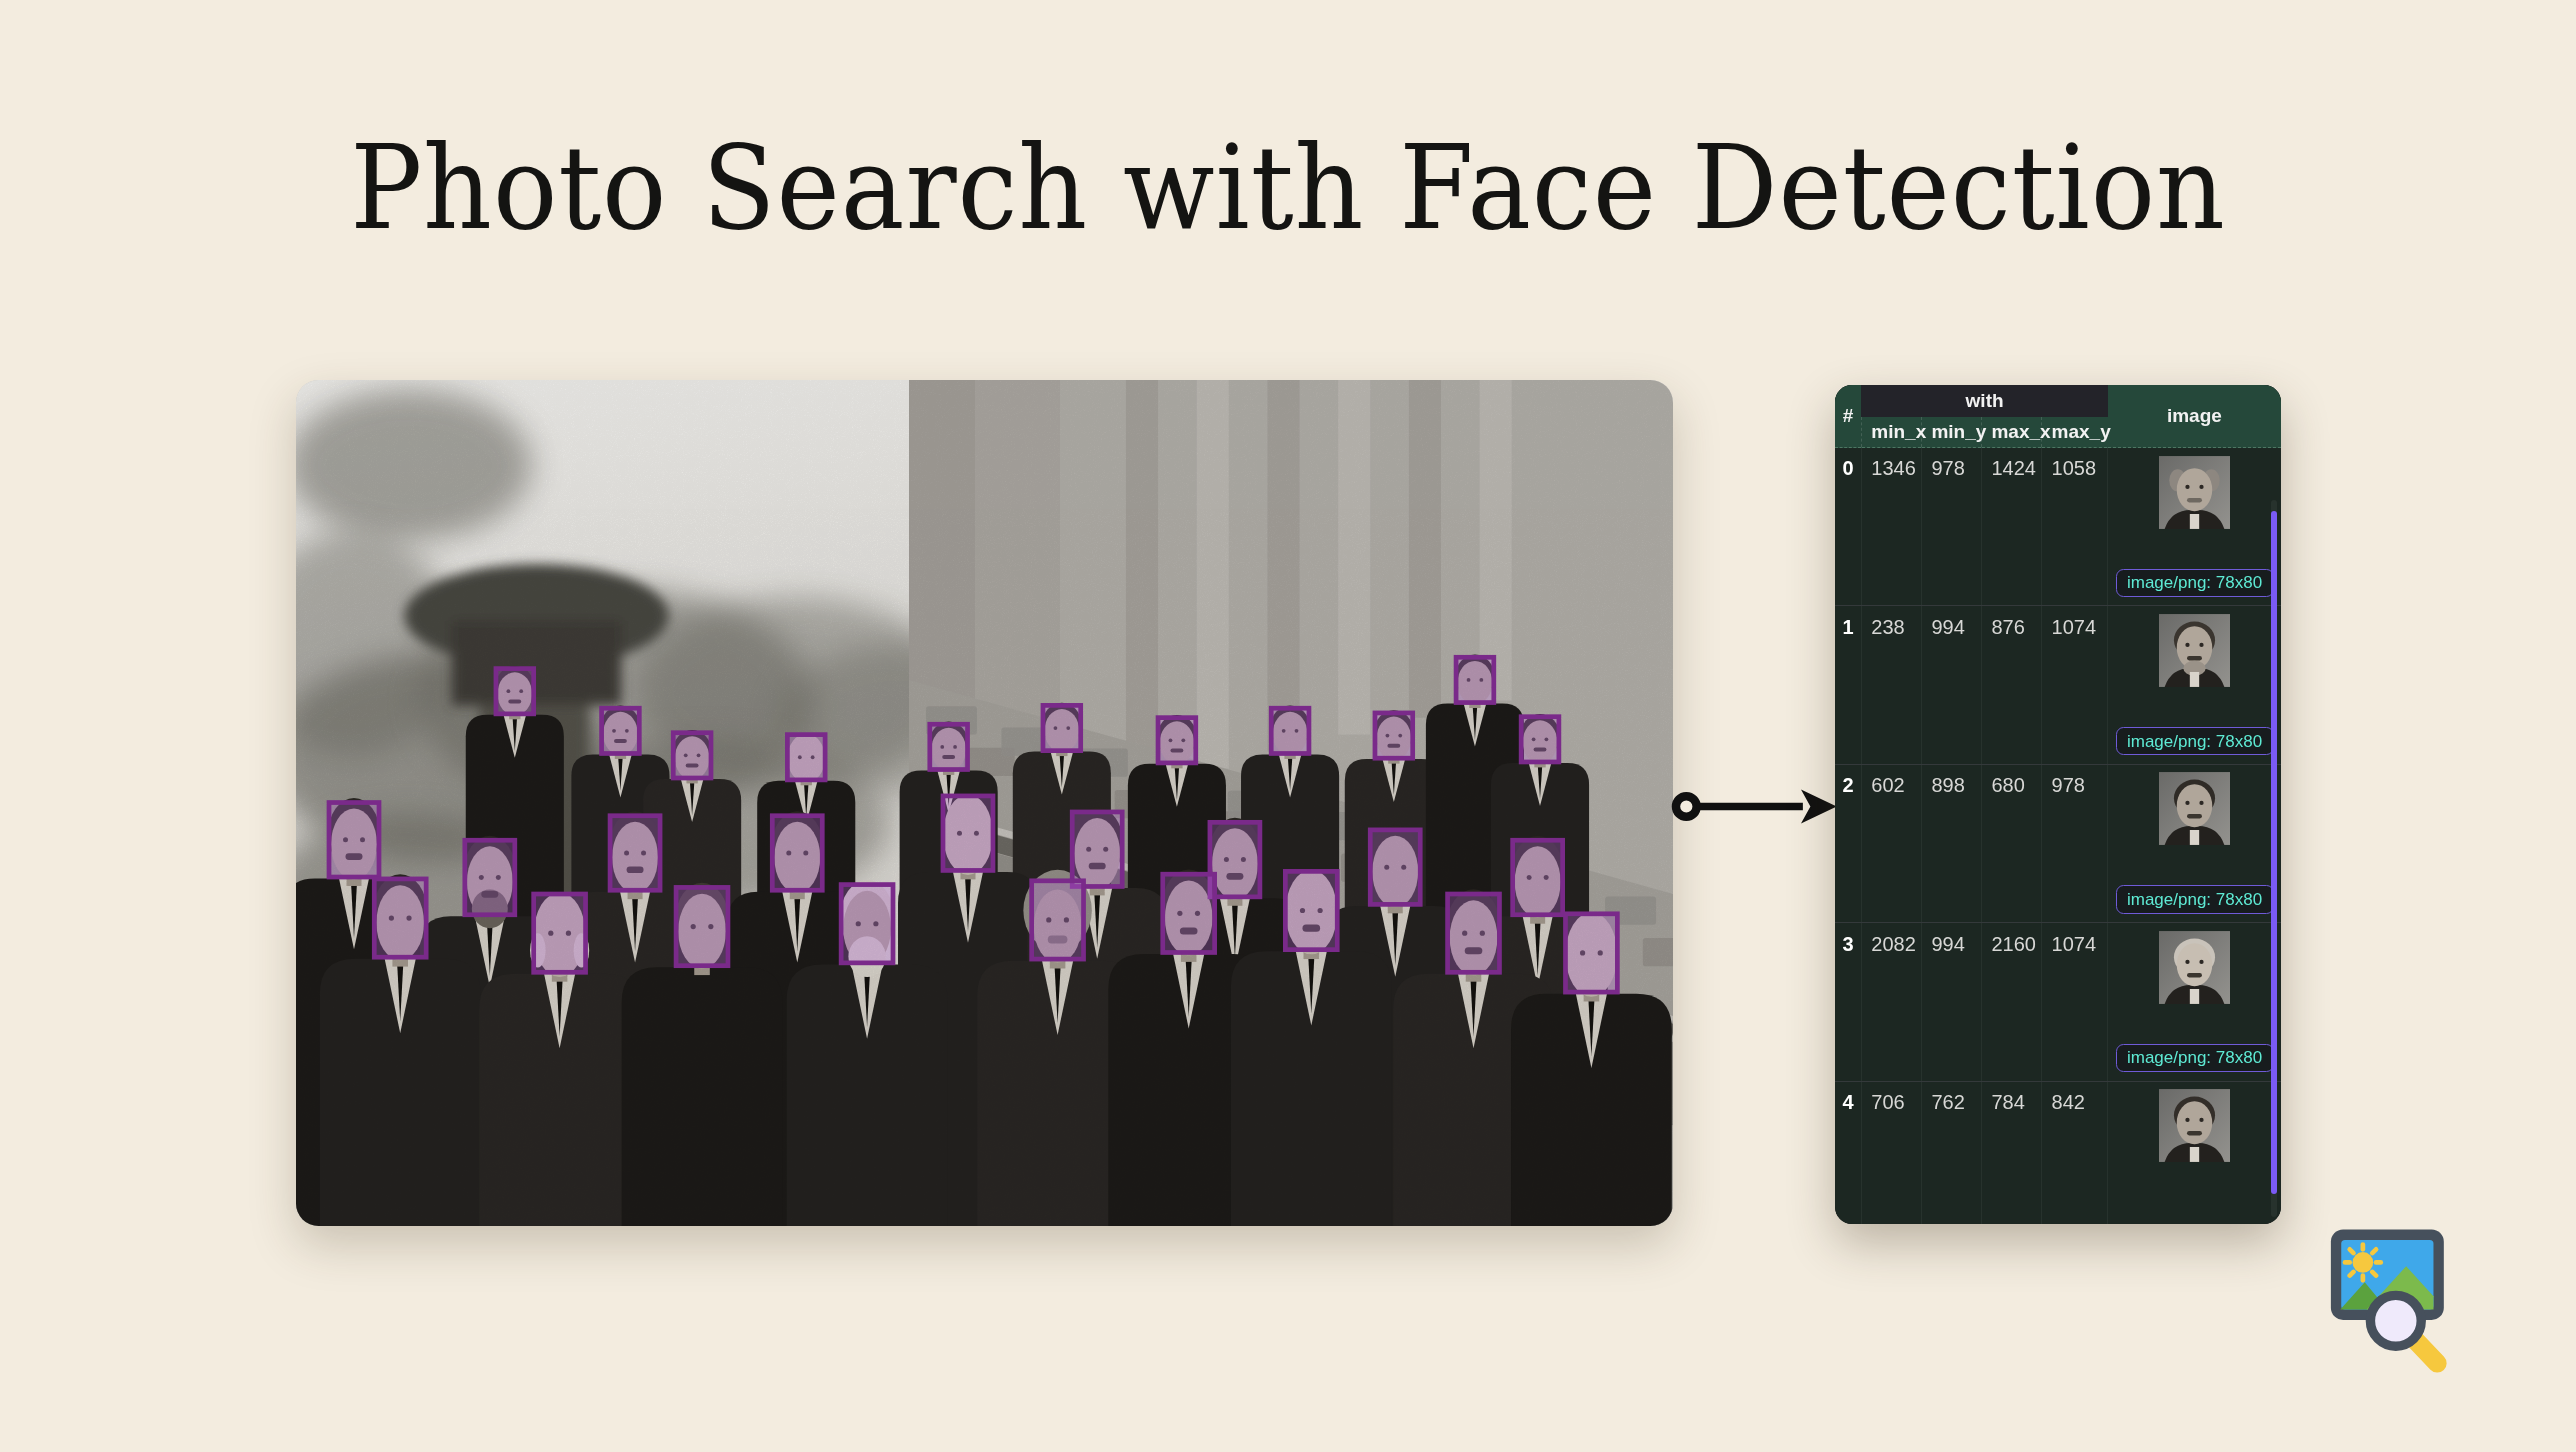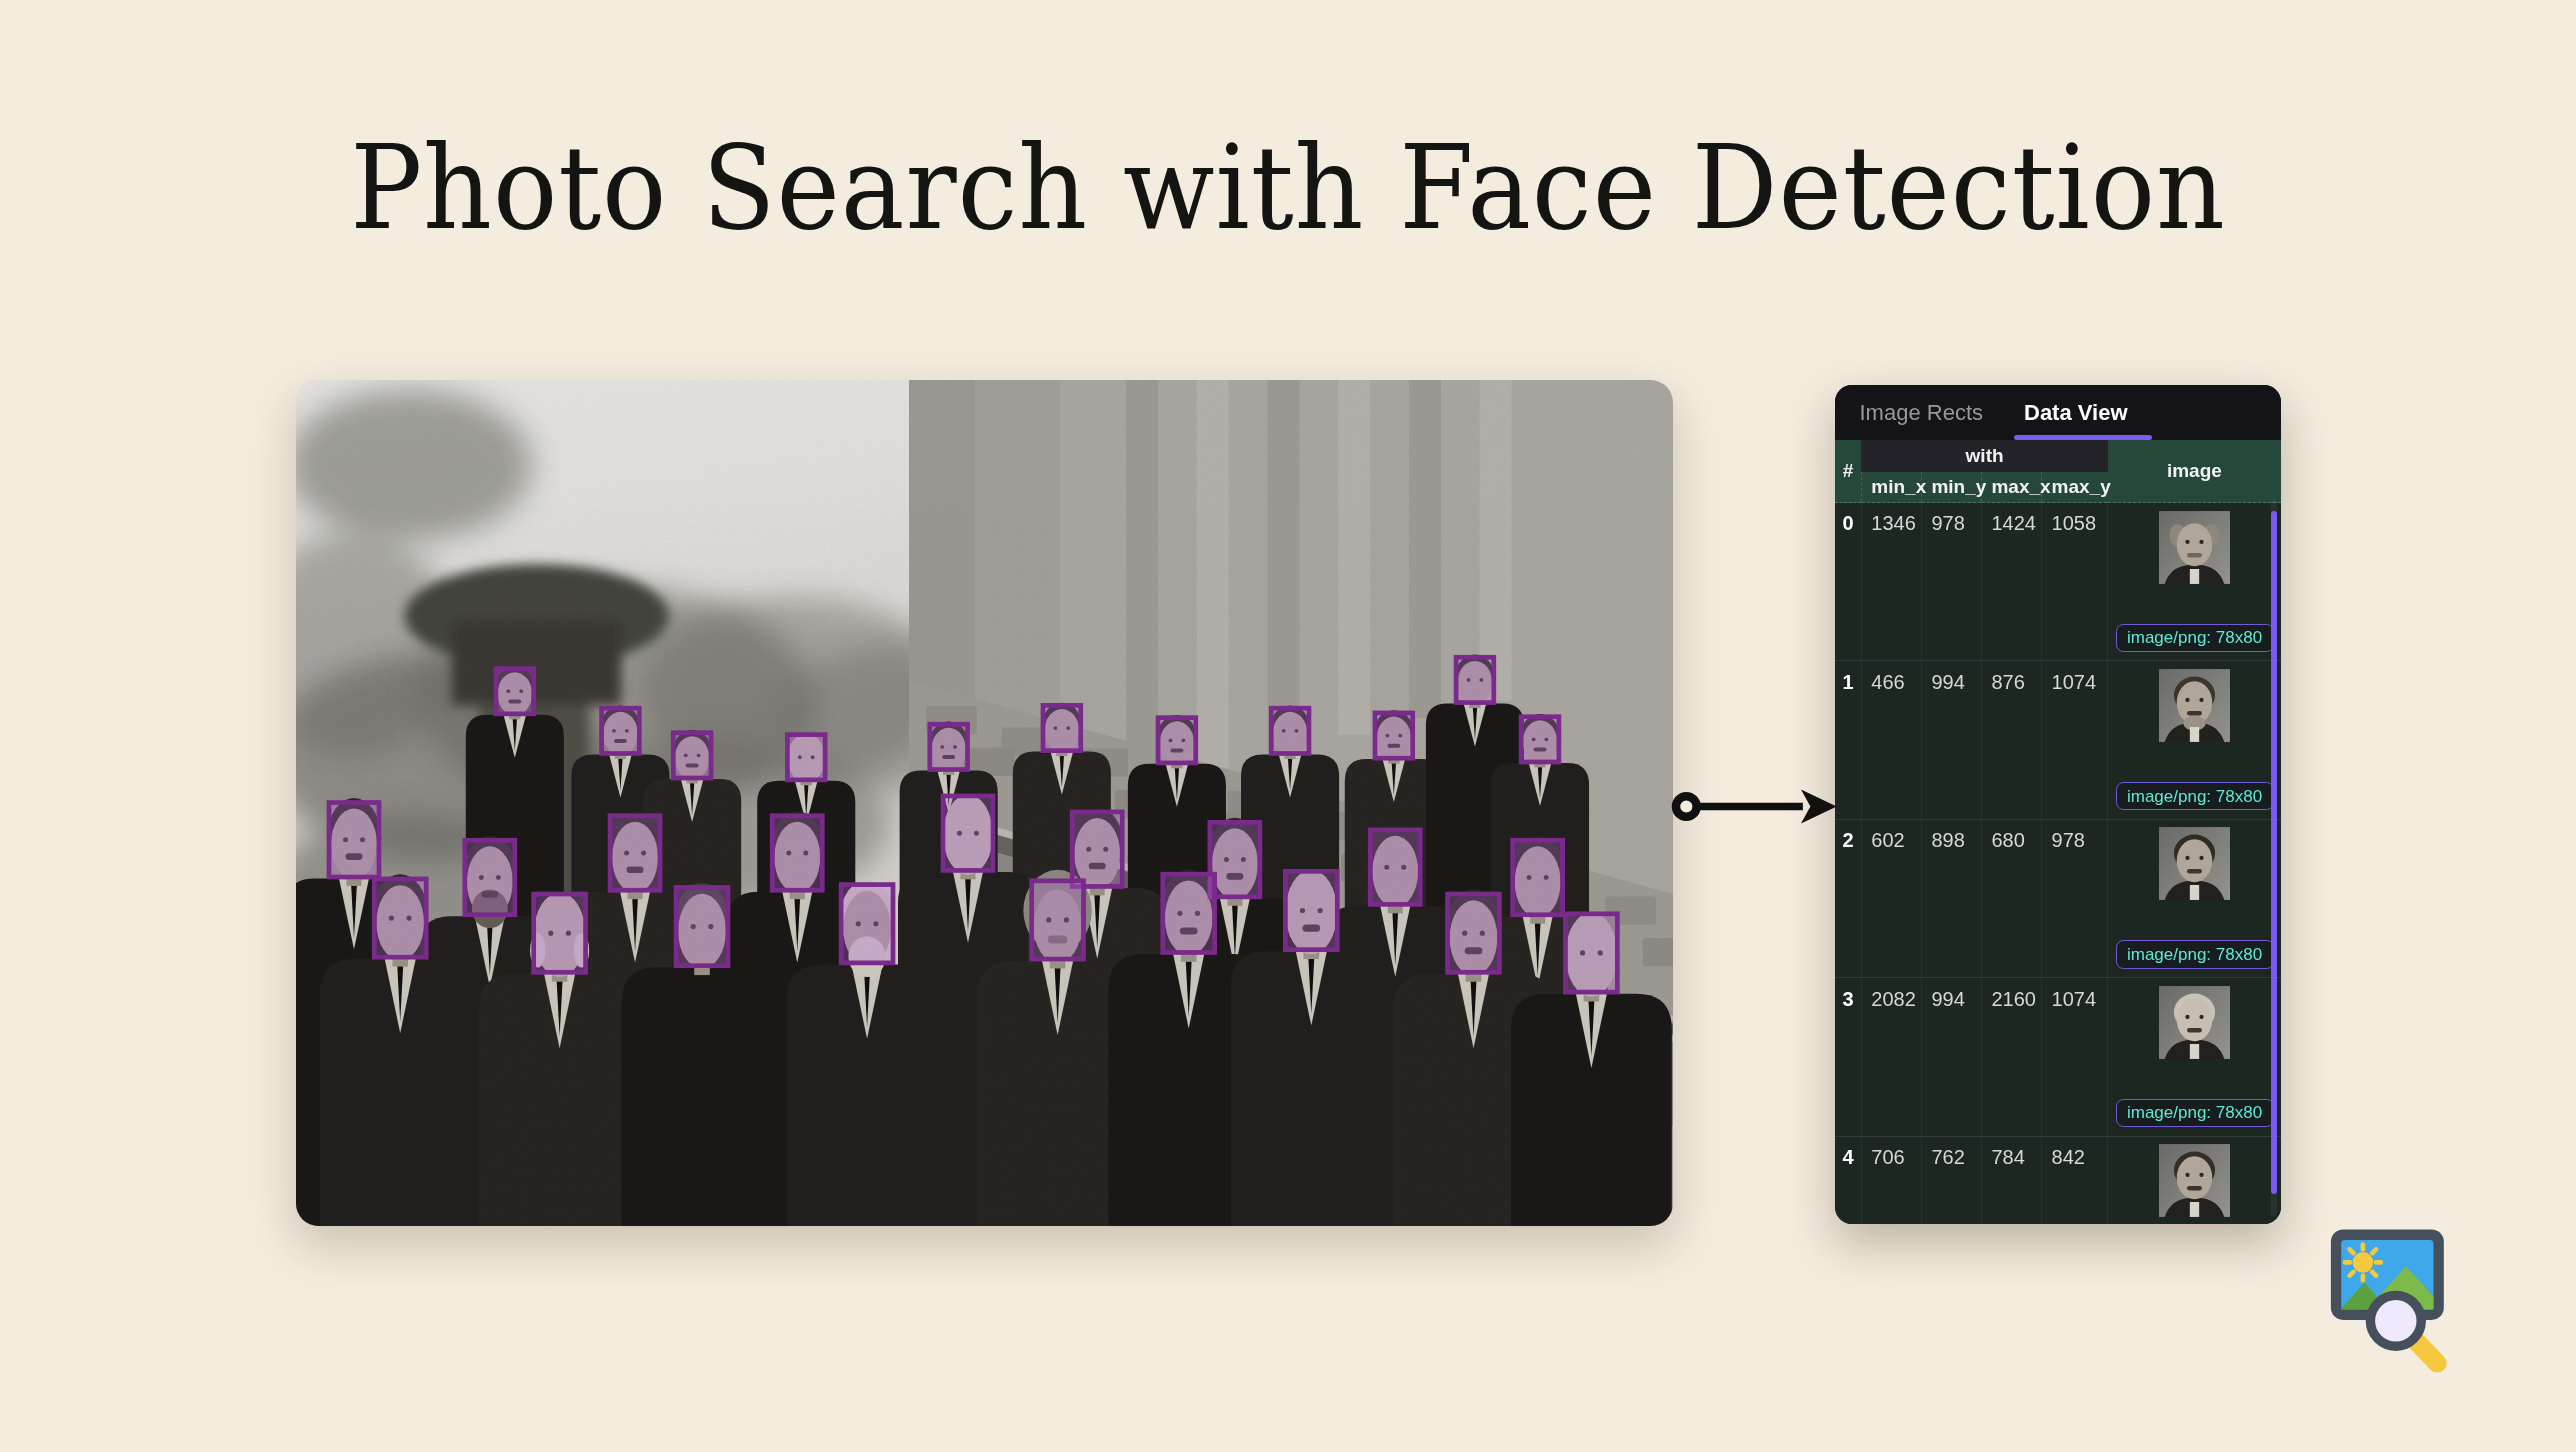--- a/index.html
+++ b/index.html
@@ -456,25 +456,20 @@
       </svg>
   </div>
 
   <svg class="connector" viewBox="0 0 180 50">
     <circle cx="18" cy="25" r="11" fill="#f3ecdf" stroke="#101010" stroke-width="9"></circle>
     <line x1="29" y1="25" x2="142" y2="25" stroke="#101010" stroke-width="8"></line>
     <path d="M140 7 L178 25 L140 43 L150 25 Z" fill="#101010"></path>
   </svg>
 
   <div class="panel">
-    <div class="tabs">
-      <div class="tab">Image Rects</div>
-      <div class="tab active">Data View</div>
-      <div class="tab-underline"></div>
-    </div>
 
     <table class="rects">
       <colgroup>
         <col class="c-idx">
           <col class="c-v">
           <col class="c-v">
           <col class="c-v">
           <col class="c-v4">
           <col class="c-img">
       </colgroup>
@@ -514,21 +509,21 @@
                 <circle cx="30.5" cy="33" r="2.3" fill="#2c2824"></circle>
                 <circle cx="45.5" cy="33" r="2.3" fill="#2c2824"></circle>
                 <rect x="30" y="45" width="16" height="4.6" rx="2.3" fill="#6e6860"></rect>
                 <rect x="33" y="62" width="10" height="16" fill="#d9d4cb"></rect>
               </svg>
               <span class="badge">image/png: 78x80</span>
             </td>
           </tr>
           <tr>
             <td class="c-index">1</td>
-            <td class="c-val">466</td>
+            <td class="c-val">238</td>
             <td class="c-val">994</td>
             <td class="c-val">876</td>
             <td class="c-val">1074</td>
             <td class="c-image">
               <svg class="thumb" viewBox="0 0 76 78">
                 <defs>
                   <linearGradient id="tg1" x1="0" y1="0" x2="1" y2="1">
         <stop offset="0" stop-color="#6a6a68"></stop>
                     <stop offset="1" stop-color="#93928e"></stop>
                   </linearGradient>

